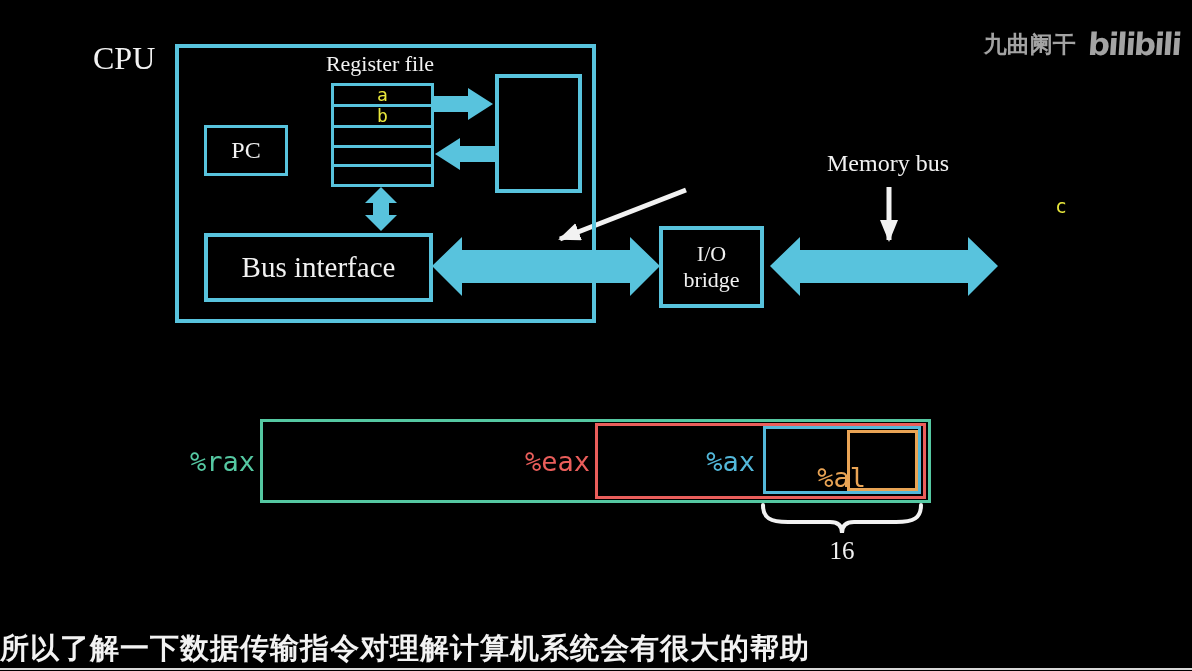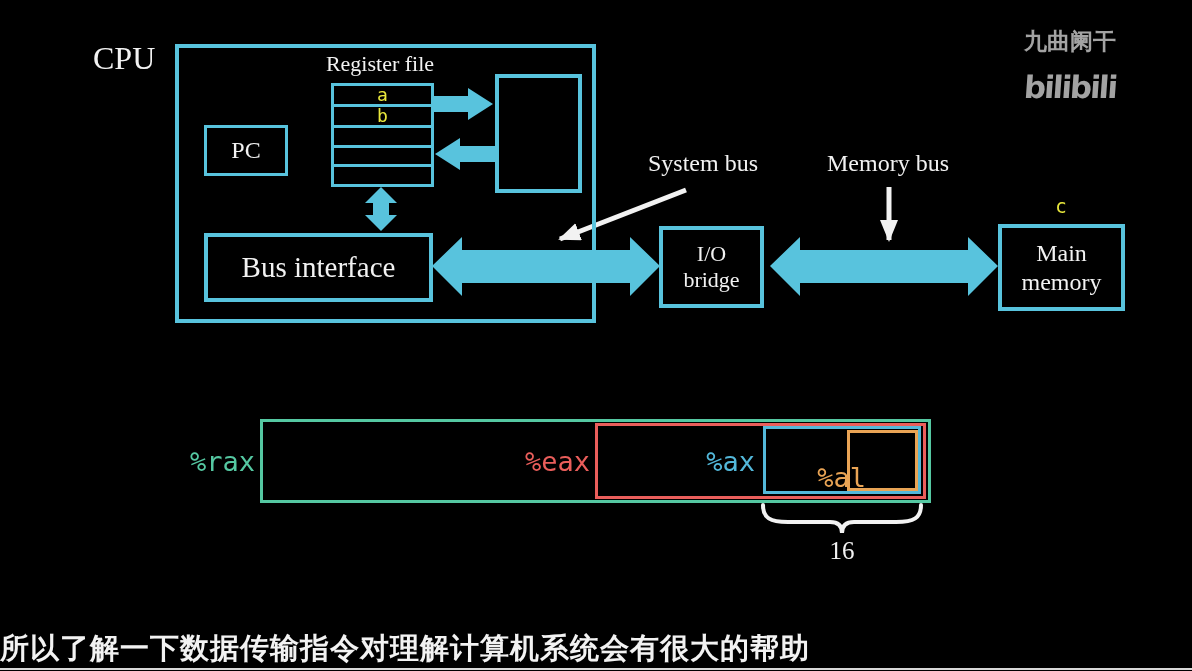--- a/index.html
+++ b/index.html
@@ -7,21 +7,21 @@
     --green:#55c8a2; --red:#ea5e5b; --blue:#53b8da; --orange:#e9a455;
     --gray:#a3a3a3; --bg:#000000;
   }
   html,body{margin:0;padding:0;background:#111;}
   .canvas{
     position:relative; width:1192px; height:671px; overflow:hidden;
     background:var(--bg);
     font-family:"Liberation Serif","DejaVu Serif",serif;
     color:var(--white);
   }
-  .abs{position:absolute;flex-direction:column;}
+  .abs{position:absolute;}
   .box{position:absolute; border:4px solid var(--cyan); box-sizing:border-box;
        display:flex; align-items:center; justify-content:center; text-align:center;}
   .thinbox{border-width:3px;}
   .lbl{position:absolute; white-space:nowrap;text-align:center;}
   .ctr{text-align:center;}
   .mono{font-family:"DejaVu Sans Mono",monospace;}
   svg.overlay{position:absolute; left:0; top:0; width:1192px; height:671px; pointer-events:none;}
 
   
   .cpu-label{left:93px; top:40px; font-size:32px;}
@@ -111,33 +111,28 @@
   <div class="box thinbox pc-box">
     <span>PC</span>
   </div>
 
   <div class="box alu-box"></div>
 
   <div class="box busif-box">
     <span>Bus interface</span>
   </div>
 
-  <div class="lbl ctr sysbus-label">System bus</div>
   <div class="lbl ctr membus-label">Memory bus</div>
 
   <div class="box iobridge-box">
     <span>I/O</span>
     <span>bridge</span>
   </div>
 
   <div class="lbl ctr mono c-tag">c</div>
-  <div class="box mainmem-box">
-    <span>Main</span>
-    <span>memory</span>
-  </div>
 
   <div class="abs rax-box" style="box-sizing:border-box"></div>
   <div class="abs eax-box" style="box-sizing:border-box"></div>
   <div class="abs ax-box" style="box-sizing:border-box"></div>
   <div class="abs al-box" style="box-sizing:border-box"></div>
 
   <div class="lbl mono regname eax-lbl">%eax</div>
   <div class="lbl mono regname rax-lbl">%rax</div>
   <div class="lbl mono regname ax-lbl">%ax</div>
   <div class="lbl mono regname al-lbl">%al</div>

